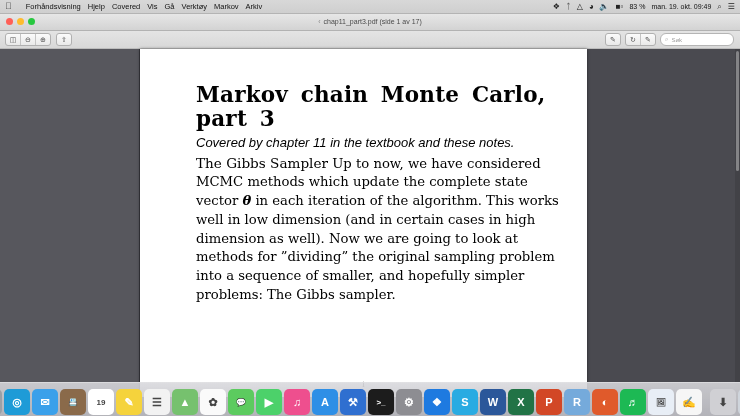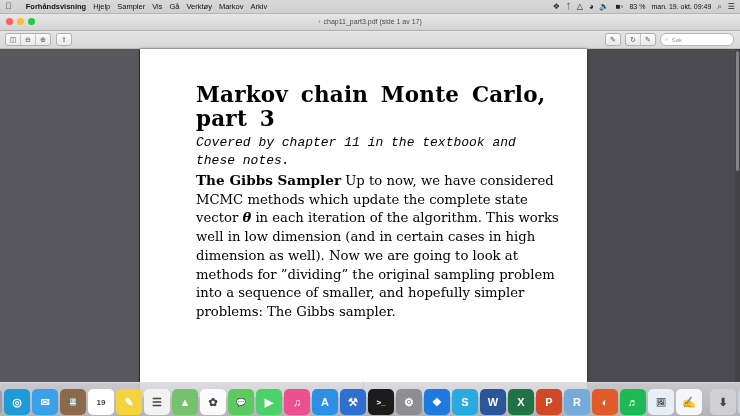--- a/index.html
+++ b/index.html
@@ -37,21 +37,21 @@
   }
   .menu-left { display: flex; align-items: center; padding-left: 5px; gap: 7px; }
   .apple-logo {
     font-size: 9px;
     line-height: 9px;
     color: #222;
     display: inline-block;
     transform: translateY(-0.5px);
   }
   .menu-item { white-space: nowrap; }
-  .menu-item.bold { font-weight: bold; padding-left: 7px; }
+  .menu-item.bold { font-weight: normal; padding-left: 7px; }
   .menu-right {
     margin-left: auto;
     display: flex;
     align-items: center;
     gap: 6px;
     padding-right: 5px;
     font-size: 7px;
   }
   .mi-icon { font-size: 8px; line-height: 8px; color: #222; }
 
@@ -174,35 +174,35 @@
   .doc-title {
     font-family: "DejaVu Serif", "Liberation Serif", serif;
     font-size: 21.5px;
     font-weight: bold;
     line-height: 1.12;
     letter-spacing: 0.2px;
     margin: 0 0 3px 0;
     word-spacing: 5px;
   }
   .doc-subtitle {
-    font-family: Liberation Mono, monospace;
+    font-family: Liberation Sans, sans-serif;
     font-style: italic;
     font-size: 13px;
     line-height: 1.34;
     margin: 0 0 2px 0;
   }
   .doc-para {
     font-family: "DejaVu Serif", "Liberation Serif", serif;
     font-size: 13.2px;
     line-height: 1.42;
     margin: 1px 0 0 0;
     text-align: left;
   }
   .run-head {
-    font-weight: bold;
+    font-weight: normal;
     font-size: 13.6px;
   }
   .bm { font-weight: bold; font-style: italic; }
   .page-number {
     position: absolute;
     bottom: 8px;
     left: 0; right: 0;
     text-align: center;
     font-family: "DejaVu Serif", "Liberation Serif", serif;
     font-size: 7px;
@@ -269,21 +269,21 @@
 </head>
 <body>
 
 <div id="screen">
 
   <div id="menubar">
     <div class="menu-left">
       <span class="apple-logo"></span>
       <span class="menu-item bold">Forhåndsvisning</span>
       <span class="menu-item">Hjelp</span>
-      <span class="menu-item">Sampler</span>
+      <span class="menu-item">Covered</span>
       <span class="menu-item">Vis</span>
       <span class="menu-item">Gå</span>
       <span class="menu-item">Verktøy</span>
       <span class="menu-item">Markov</span>
       <span class="menu-item">Arkiv</span>
     </div>
     <div class="menu-right">
       <span class="mi-icon">❖</span>
       <span class="mi-icon">ᛏ</span>
       <span class="mi-icon">△</span>

